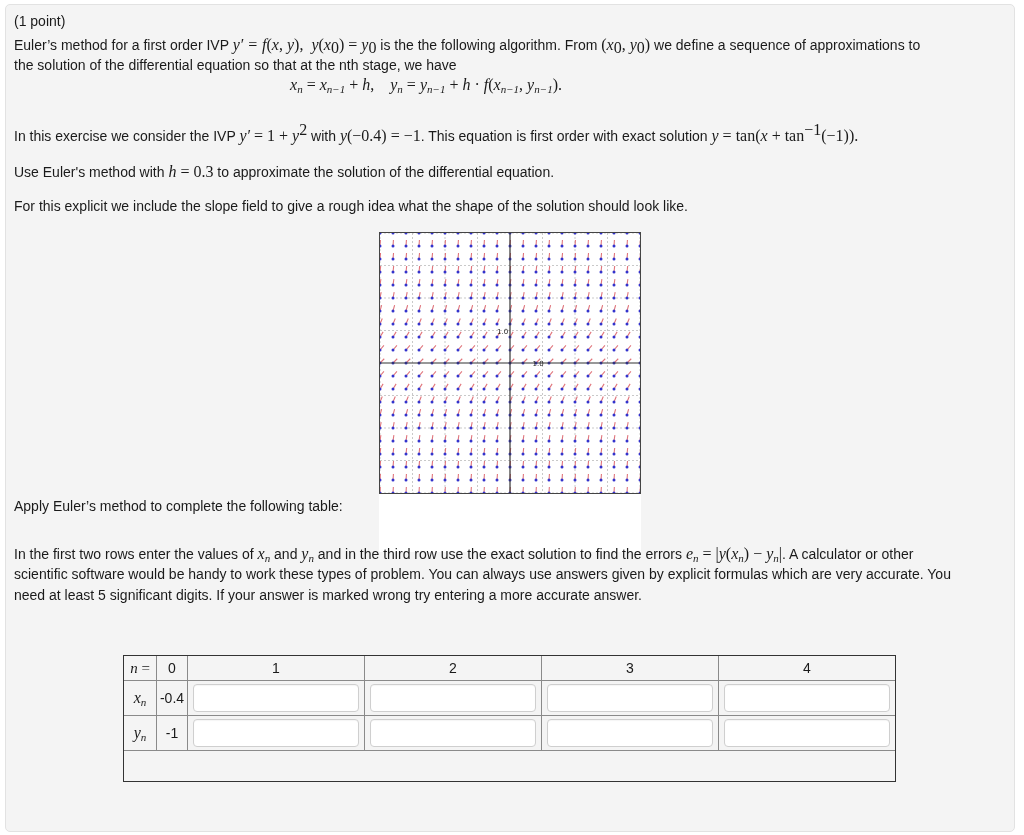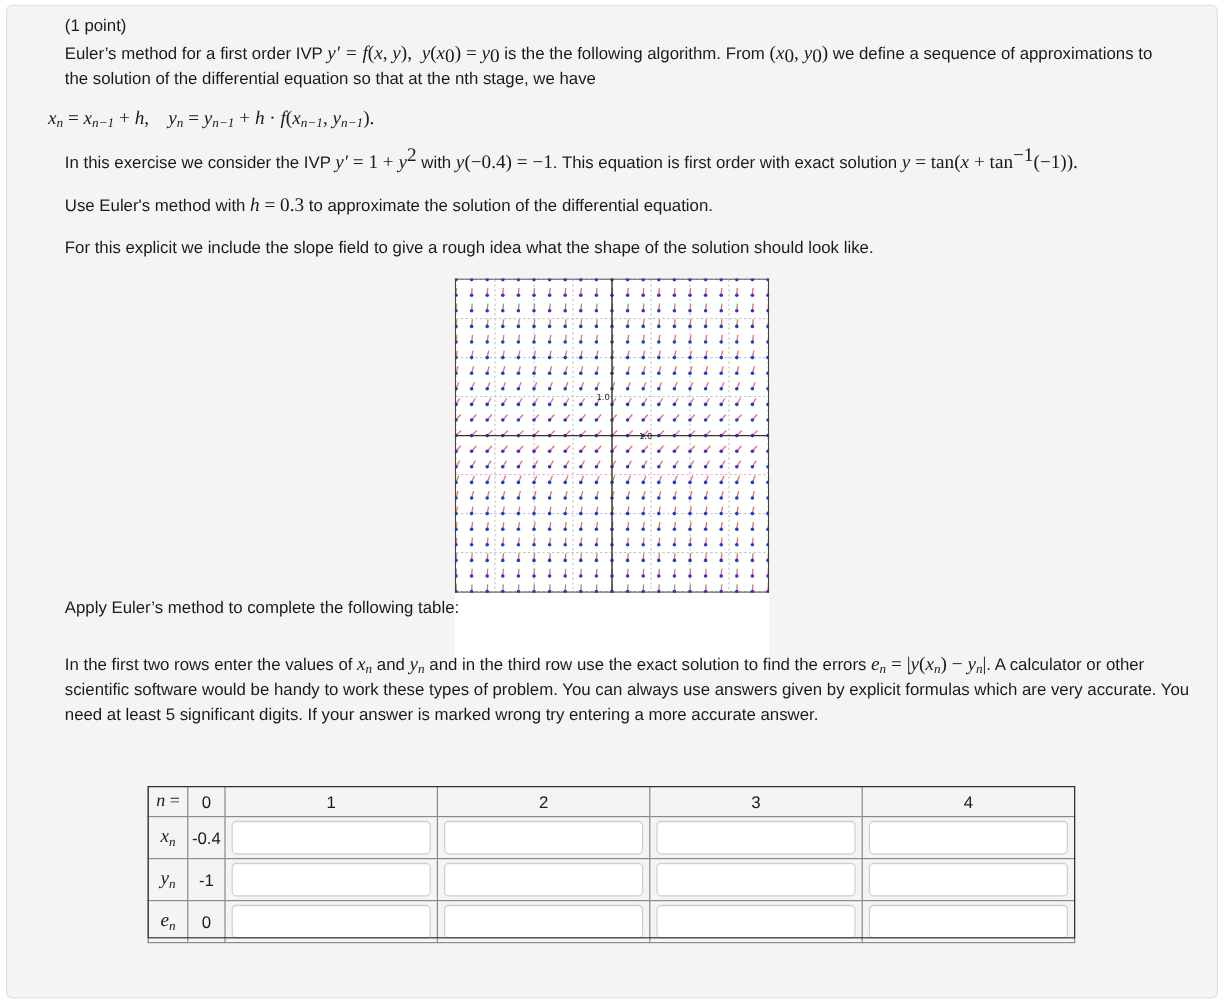--- a/index.html
+++ b/index.html
@@ -1,25 +1,25 @@
 <!DOCTYPE html>
 <html><head>
 <meta charset="utf-8">
 <style>
   html, body { margin: 0; padding: 0; background: #ffffff; }
   body { width: 1024px; height: 835px; position: relative; overflow: hidden;
          font-family: "Liberation Sans", sans-serif; color: #1a1a1a; }
   .panel { position: absolute; left: 5px; top: 4px; width: 1010px; height: 828px;
            background: #f4f4f4; border: 1px solid #e2e2e2; border-radius: 5px; box-sizing: border-box; }
-  .txt { position: absolute; left: 14px; font-size: 14px; line-height: 21px; white-space: nowrap; margin-left: 40px; }
+  .txt { position: absolute; left: 14px; font-size: 14px; line-height: 21px; white-space: nowrap; }
   .m { font-family: "Liberation Serif", "DejaVu Serif", serif; font-style: italic; font-size: 16px; }
   .mr { font-family: "Liberation Serif", "DejaVu Serif", serif; font-style: normal; font-size: 16px; }
   sub { font-size: 11px; vertical-align: -3px; line-height: 0; }
   sup { font-size: 11px; vertical-align: 6px; line-height: 0; }
-  .center-eq { position: absolute; left: 0; width: 812px; top: 90px; }
+  .center-eq { position: absolute; left: 0; width: 812px; text-align: center; top: 76px; }
   .graph { position: absolute; left: 379px; top: 232px; width: 262px; height: 320px; background: #ffffff; }
   table.euler { position: absolute; left: 123px; top: 655px; border-collapse: collapse; background: #f4f4f4; }
   table.euler td { border: 1px solid #8a8a8a; padding: 0; font-size: 14px; text-align: center; height: 34px; }
   table.euler tr:first-child td { height: 24px; }
   td.lab { width: 32px; }
   td.v0 { width: 30px; }
   td.col { width: 176px; }
   .inp { display: block; margin: 2px auto; width: 166px; height: 28px; border: 1px solid #cfcfcf;
          border-radius: 4px; background: #ffffff; box-sizing: border-box; box-shadow: inset 0 1px 1px rgba(0,0,0,0.04); }
   .outer { position: absolute; left: 123px; top: 655px; width: 773px; height: 127px; border: 1px solid #333; pointer-events: none; box-sizing: border-box; }
@@ -1001,31 +1001,15 @@
     <td class="col">
           <input class="inp" type="text" value="" style="">
         </td>
     <td class="col">
           <input class="inp" type="text" value="" style="">
         </td>
     <td class="col">
           <input class="inp" type="text" value="" style="">
         </td>
   </tr>
-  <tr>
-    <td class="lab"><span class="m">e<sub>n</sub></span></td>
-    <td class="v0">0</td>
-    <td class="col">
-          <input class="inp" type="text" value="" style="">
-        </td>
-    <td class="col">
-          <input class="inp" type="text" value="" style="">
-        </td>
-    <td class="col">
-          <input class="inp" type="text" value="" style="">
-        </td>
-    <td class="col">
-          <input class="inp" type="text" value="" style="">
-        </td>
-  </tr>
 </tbody>
   </table>
 <div class="outer"></div>
 
 </body></html>

